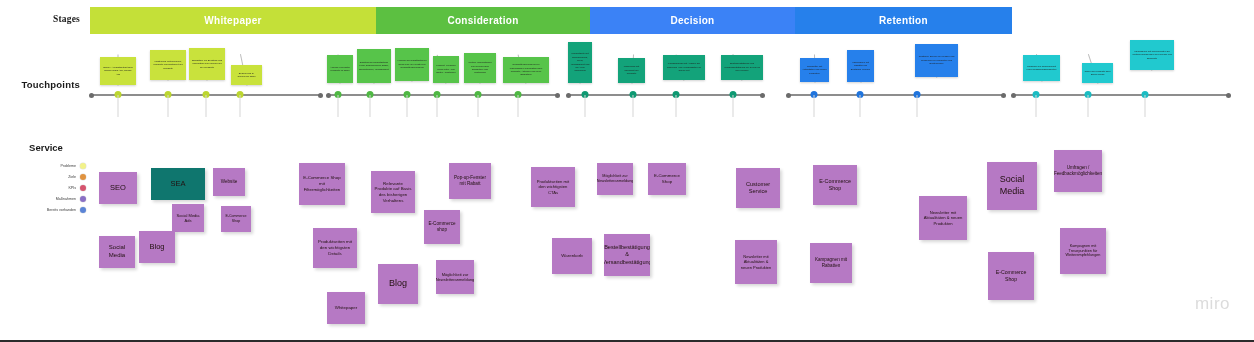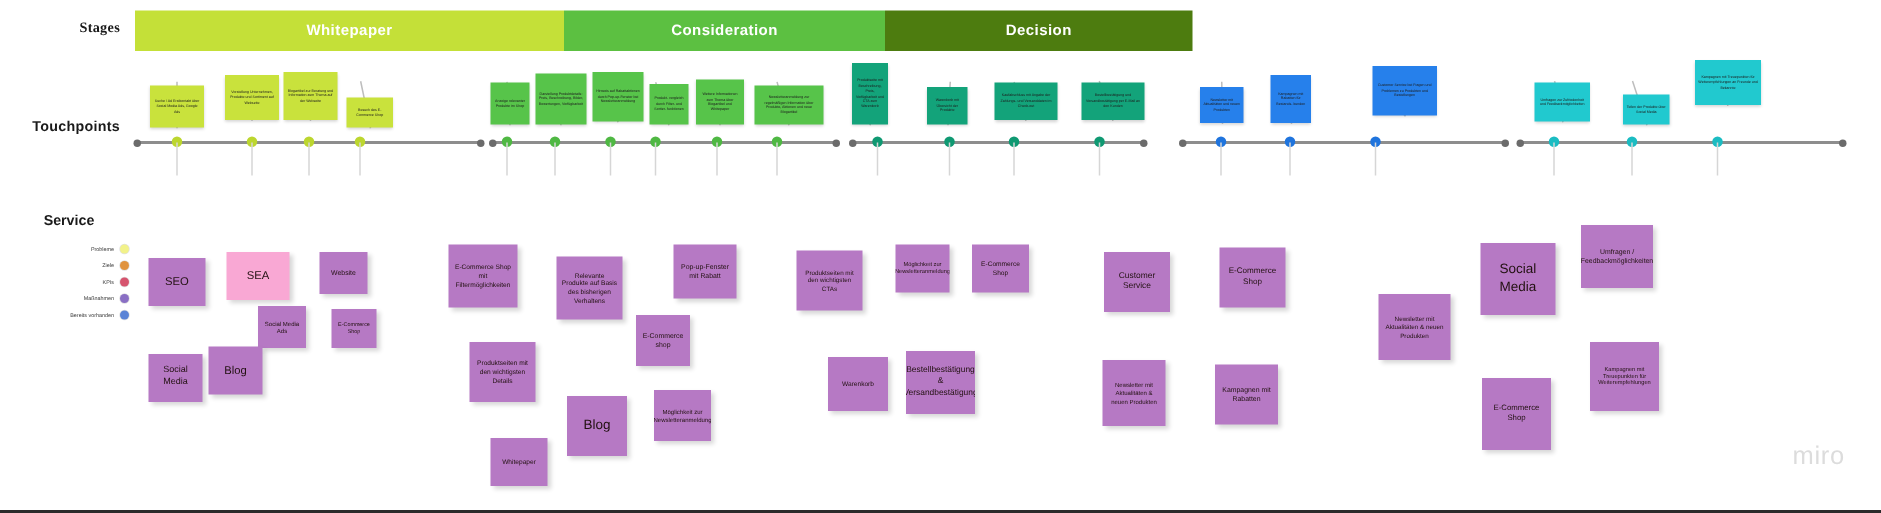--- a/index.html
+++ b/index.html
@@ -174,22 +174,25 @@
   <div class="row-label" id="label-touchpoints">Touchpoints</div>
   <div id="bereiche-title">Service</div>
 
   <div id="stages-banner" style="left: 90px;">
       <div class="stage-band" style="width: 286px; background: rgb(196, 224, 56);">
         <span>Whitepaper</span>
       </div>
       <div class="stage-band" style="width: 214px; background: rgb(92, 192, 65);">
         <span>Consideration</span>
       </div>
-      <div class="stage-band" style="width: 205px; background: #4d7c0f;">
+      <div class="stage-band" style="width: 205px; background: #3b82f6;">
         <span>Decision</span>
+      </div>
+      <div class="stage-band" style="width: 217px; background: rgb(38, 128, 235);">
+        <span>Retention</span>
       </div>
     </div>
 
   <div id="legend">
       <div class="legend-row">
         <span class="legend-text">Probleme</span>
         <span class="legend-dot" style="background: rgb(242, 242, 138);"></span>
       </div>
       <div class="legend-row">
         <span class="legend-text">Ziele</span>
@@ -344,21 +347,21 @@
         <div class="tp-note" style="left: 1130px; top: 0px; width: 44px; height: 30px; background: rgb(33, 201, 207);">
           <span>Kampagnen mit Treuepunkten für Weiterempfehlungen an Freunde und Bekannte</span>
         </div>
       </div>
     </div>
 
   <div id="notes-area">
       <div class="sticky" style="left: 99px; top: 172px; width: 38px; height: 32px; font-size: 7.5px; background: rgb(182, 121, 196);">
         <span>SEO</span>
       </div>
-      <div class="sticky" style="left: 151px; top: 168px; width: 42px; height: 32px; font-size: 7.5px; background: #f9a8d4;">
+      <div class="sticky" style="left: 151px; top: 168px; width: 54px; height: 32px; font-size: 7.5px; background: #0f766e;">
         <span>SEA</span>
       </div>
       <div class="sticky" style="left: 213px; top: 168px; width: 32px; height: 28px; font-size: 4.6px; background: rgb(182, 121, 196);">
         <span>Website</span>
       </div>
       <div class="sticky" style="left: 172px; top: 204px; width: 32px; height: 28px; font-size: 4px; background: rgb(182, 121, 196);">
         <span>Social Media Ads</span>
       </div>
       <div class="sticky" style="left: 221px; top: 206px; width: 30px; height: 26px; font-size: 3.6px; background: rgb(182, 121, 196);">
         <span>E-Commerce Shop</span>

